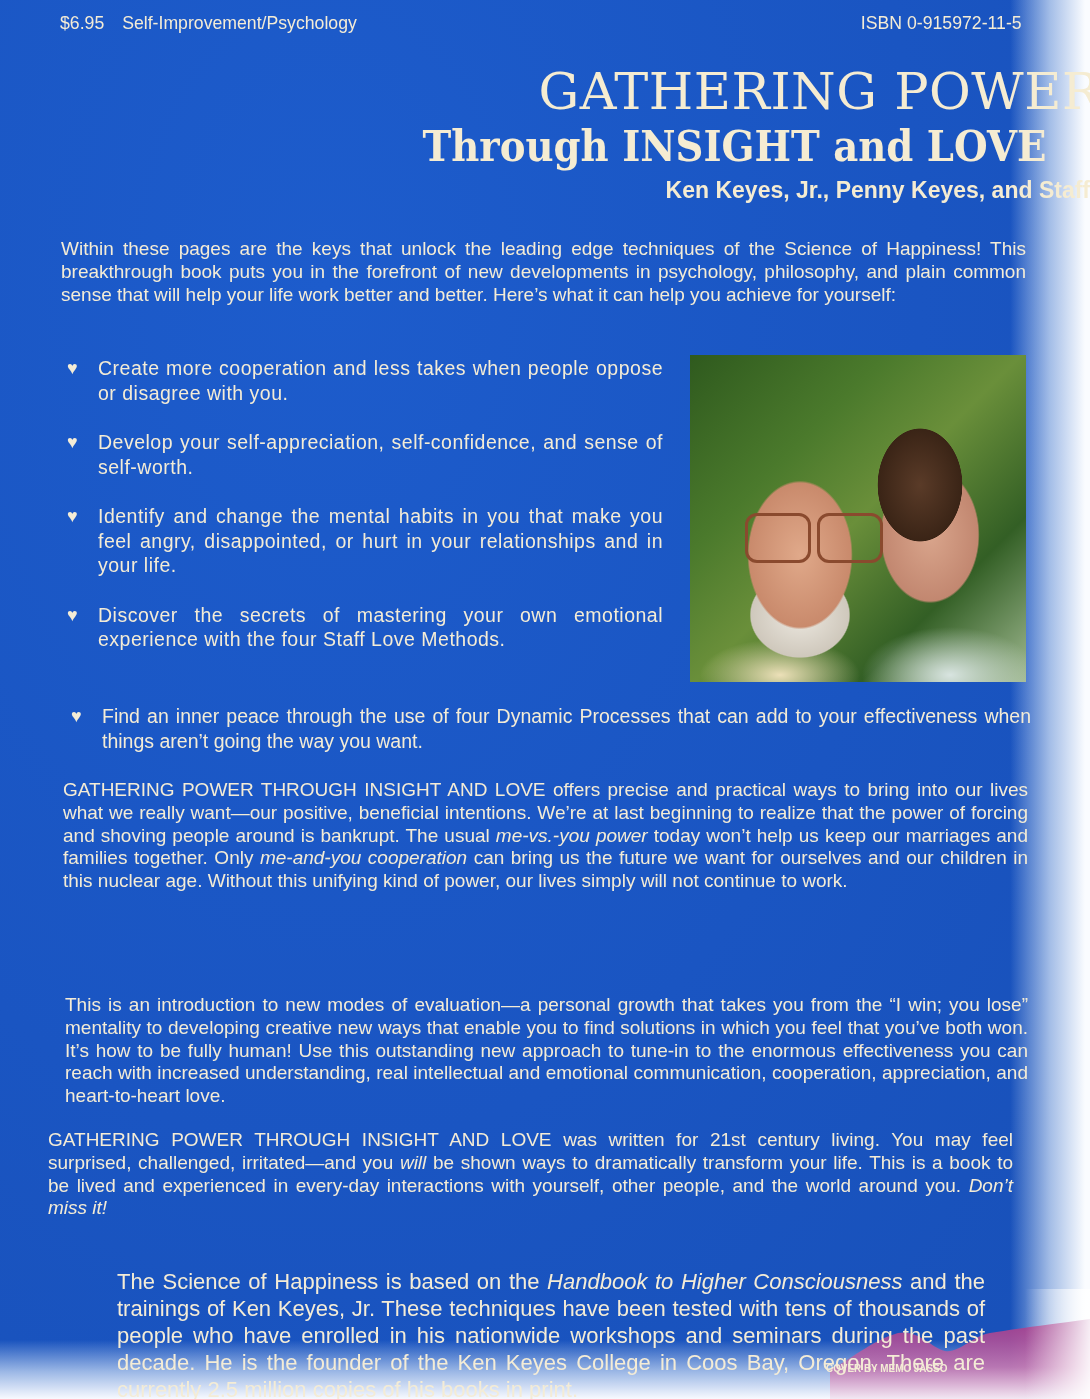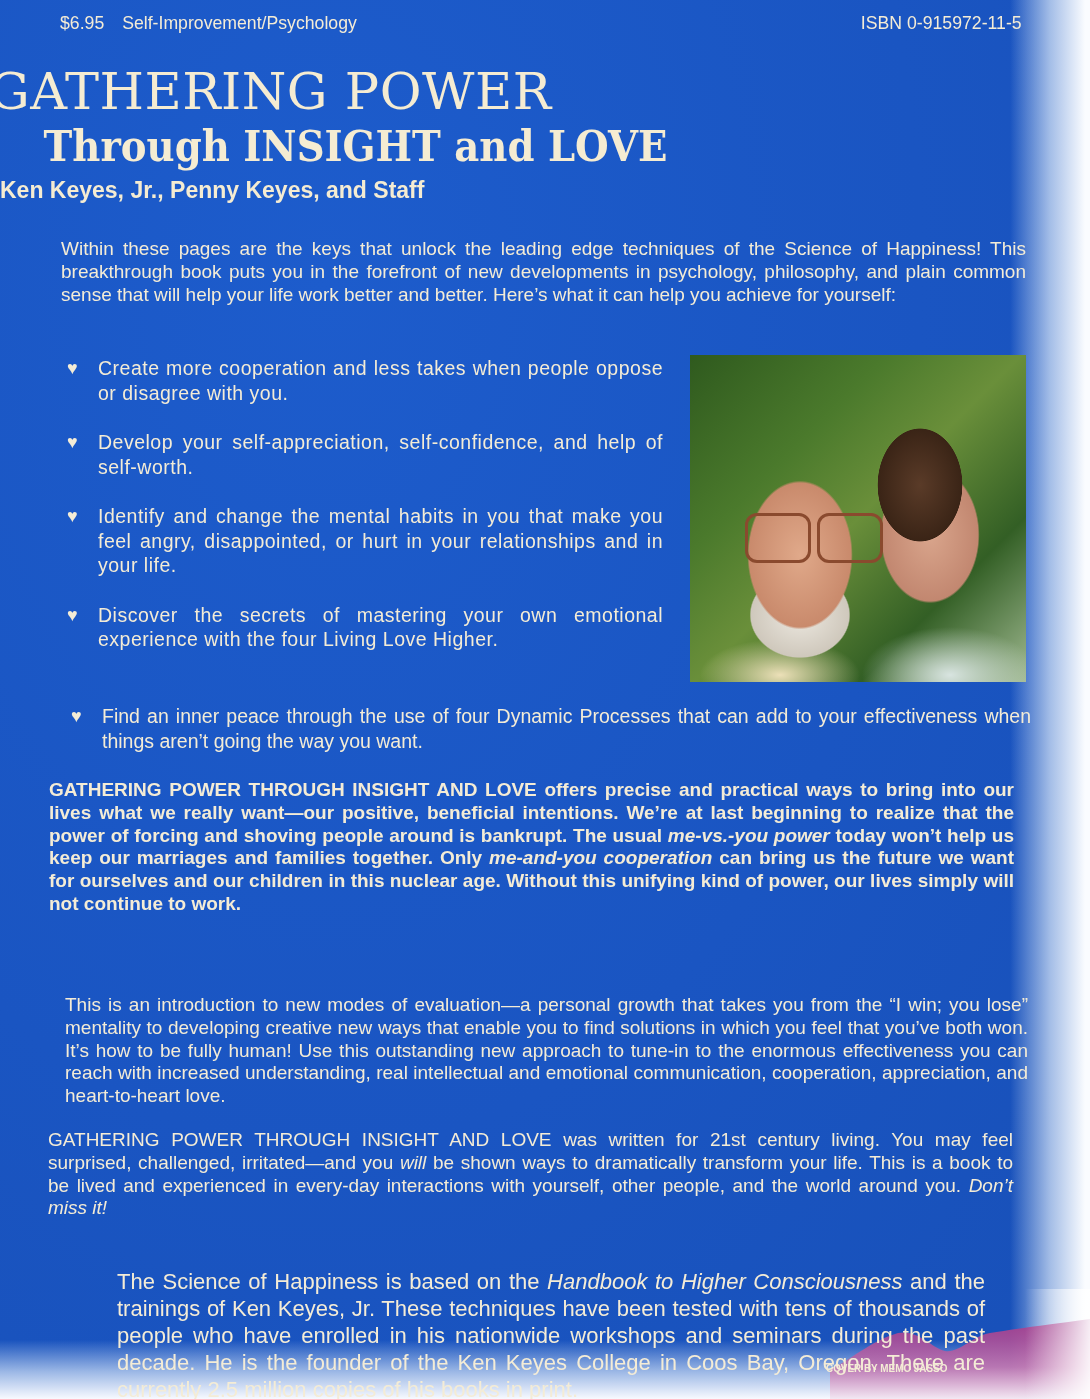--- a/index.html
+++ b/index.html
@@ -23,21 +23,21 @@
     .topbar {
       position: absolute; left: 60px; right: 66px; top: 12px;
       display: flex; justify-content: space-between;
       font-family: "Liberation Sans", sans-serif; font-size: 19px;
       transform: scaleX(0.93); transform-origin: left top;
       letter-spacing: 0;
     }
     .topbar .price { margin-right: 14px; }
     .topbar .isbn { position: absolute; right: -70px; }
     .title {
-      position: absolute; left: 0; right: 0; top: 62px; text-align: left;
+      position: absolute; left: 0; right: 0; top: 62px; text-align: right;
       font-family: "DejaVu Serif", serif; color: #f5ecd2;
     }
     .title .t1 { font-size: 50px; letter-spacing: 0.5px; line-height: 60px; font-weight: normal; transform: scaleX(1.02); }
     .title .t2 { font-size: 42px; line-height: 50px; font-weight: bold; transform: scaleX(0.92); }
     .title .authors { font-family: Liberation Sans, sans-serif; font-weight: bold; font-size: 23px; line-height: 36px; margin-top: 0px; }
     .para {
       position: absolute; font-size: 19px; line-height: 22.8px; text-align: justify;
       text-align-last: left;
     }
     .intro { left: 61px; top: 238px; width: 965px; }
@@ -58,21 +58,21 @@
         radial-gradient(ellipse 110px 60px at 260px 320px, #d8e4e0 0%, transparent 80%),
         linear-gradient(135deg, #2f5a1e 0%, #4b7a2c 30%, #6a8f3a 50%, #335f25 75%, #9fb890 100%);
     }
     .photo .glasses {
       position: absolute; left: 55px; top: 158px; width: 140px; height: 48px;
       border: 0;
     }
     .photo .glasses span {
       position: absolute; top: 0; width: 60px; height: 44px; border: 3px solid #8a4a2e; border-radius: 12px;
     }
-    .p1 { left: 49px; top: 779px; width: 965px; font-weight: bold; }
+    .p1 { left: 63px; top: 779px; width: 965px; }
     .p2 { left: 65px; top: 994px; width: 963px; }
     .p3 { left: 48px; top: 1129px; width: 965px; }
     .bio { left: 117px; top: 1268px; width: 868px; font-size: 22px; line-height: 27px; }
     .credit {
       position: absolute; left: 826px; top: 1362px; font-size: 11px; font-weight: bold; letter-spacing: 0;
       color: #f4ecd6; transform: scaleX(0.9); transform-origin: left;
     }
     em { font-style: italic; }
   </style>
 </head>
@@ -115,29 +115,29 @@
 
   <p class="para intro" style="margin:0">Within these pages are the keys that unlock the leading edge techniques of the Science of Happiness! This breakthrough book puts you in the forefront of new developments in psychology, philosophy, and plain common sense that will help your life work better and better.  Here’s what it can help you achieve for yourself:</p>
 
   <div class="bullets">
     <div class="bullet">
       <span class="heart">♥</span>
       <span class="text">Create more cooperation and less takes when people oppose or disagree with you.</span>
     </div>
     <div class="bullet">
       <span class="heart">♥</span>
-      <span class="text">Develop your self-appreciation, self-confidence, and help of self-worth.</span>
+      <span class="text">Develop your self-appreciation, self-confidence, and sense of self-worth.</span>
     </div>
     <div class="bullet">
       <span class="heart">♥</span>
       <span class="text">Identify and change the mental habits in you that make you feel angry, disappointed, or hurt in your relationships and in your life.</span>
     </div>
     <div class="bullet">
       <span class="heart">♥</span>
-      <span class="text">Discover the secrets of mastering your own emotional experience with the four Living Love Higher.</span>
+      <span class="text">Discover the secrets of mastering your own emotional experience with the four Staff Love Methods.</span>
     </div>
   </div>
 
   <div class="bullet wide">
     <span class="heart">♥</span>
     <span class="text">Find an inner peace through the use of four Dynamic Processes that can add to your effectiveness when things aren’t going the way you want.</span>
   </div>
 
   <div class="photo" title="photo of the authors, smiling man with glasses and white beard beside woman with long brown hair">
     <div class="glasses">

